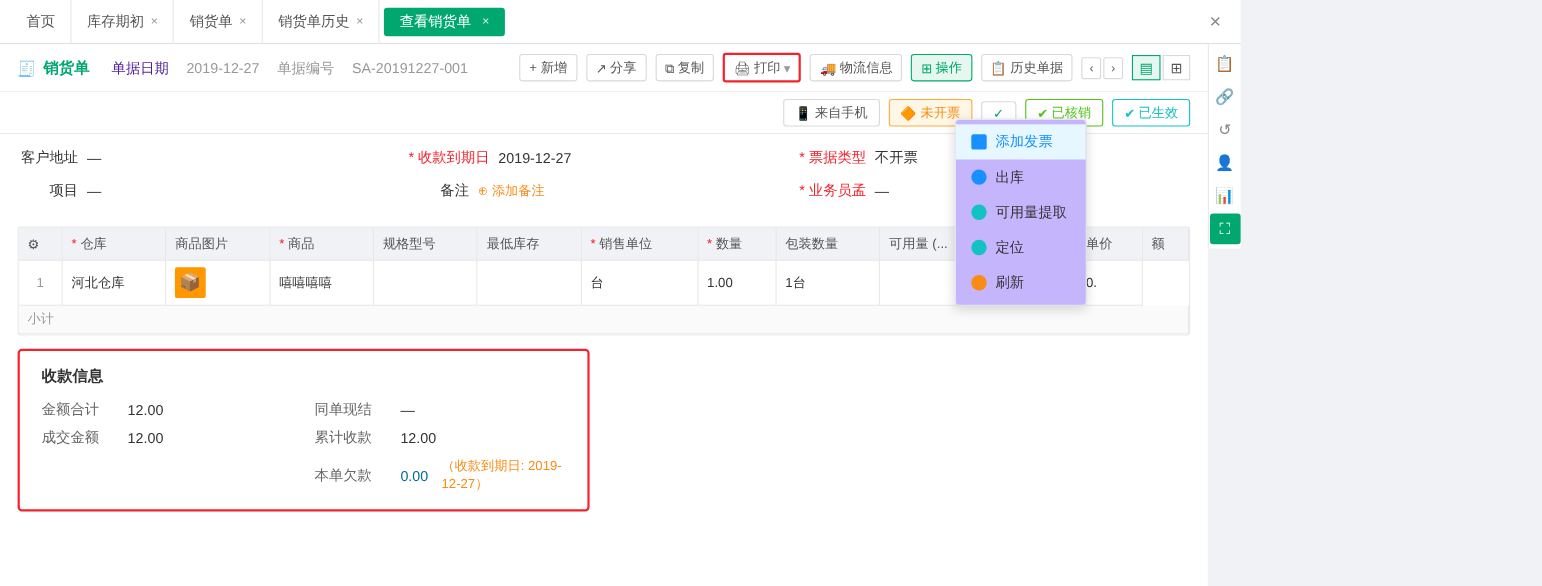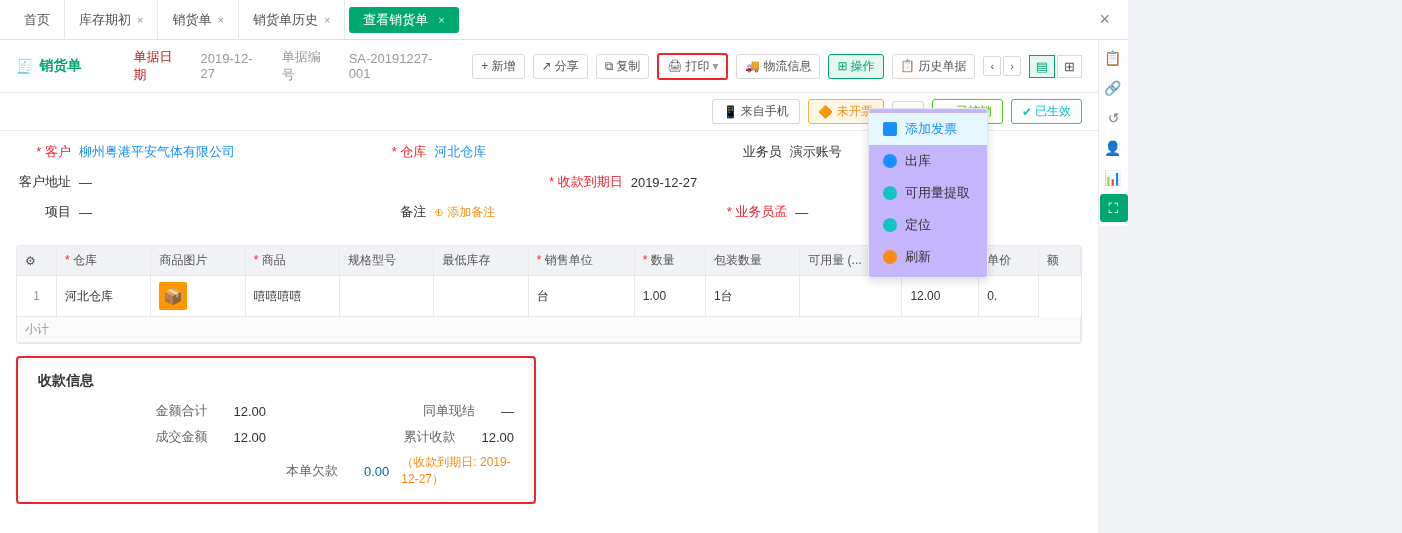--- a/index.html
+++ b/index.html
@@ -84,21 +84,21 @@
     .subtotal-row td { background: #fafafa; font-weight: normal; }
     .gear-cell { text-align: center; color: #999; }
 
     
     .payment-section {
       margin: 12px 16px; border: 2px solid #f5222d; border-radius: 4px; padding: 14px 20px;
       background: #fff; max-width: 520px;
     }
     .payment-title { font-size: 14px; font-weight: bold; margin-bottom: 12px; }
     .payment-grid { display: grid; grid-template-columns: 1fr 1fr; gap: 8px 20px; }
-    .payment-row { display: flex; align-items: center; gap: 8px; justify-content: flex-end; }
+    .payment-row { display: flex; align-items: center; gap: 8px; }
     .payment-label { color: #666; min-width: 70px; }
     .payment-value { color: #333; }
     .payment-value.red { color: #0369a1; }
     .payment-value.highlight { color: #fa8c16; }
 
     
     .right-sidebar {
       position: absolute; right: 0; top: 40px; width: 30px;
       display: flex; flex-direction: column; align-items: center;
       background: #fff; border-left: 1px solid #e8e8e8;
@@ -176,21 +176,21 @@
   </div>
 
   <div class="main-container" style="margin-right:30px;">
 
     <div class="doc-header">
       <div class="doc-title">
         <span>🧾</span>
         <span>销货单</span>
       </div>
       <div class="doc-info">
-        <span style="color:#b91c1c;margin-left:32px;">单据日期</span>
+        <span style="color:#4c1d95;">单据日期</span>
         <span>2019-12-27</span>
         <span style="color:#999;">单据编号</span>
         <span>SA-20191227-001</span>
       </div>
       <div class="doc-actions">
         <button class="action-btn">+ 新增</button>
         <button class="action-btn">
           <span>↗</span>
           <span>分享</span>
         </button>
@@ -245,40 +245,30 @@
       </button>
       <button class="status-btn cyan-outline">
         <span>✔</span>
         <span>已生效</span>
       </button>
     </div>
 
     <div class="form-area">
       <div class="form-row">
         <div class="form-field">
-          <span style="color:#f5222d; min-width:55px; text-align:right;">* 客户</span>
-          <span class="form-value clickable">柳州粤港平安气体有限公司</span>
-        </div>
-        <div class="form-field">
-          <span style="color:#f5222d; min-width:55px; text-align:right;">* 仓库</span>
-          <span class="form-value clickable">河北仓库</span>
-        </div>
-        <div class="form-field">
-          <span style="color:#333; min-width:55px; text-align:right;">业务员</span>
-          <span class="form-value">演示账号</span>
-        </div>
-      </div>
-      <div class="form-row">
-        <div class="form-field">
           <span style="color:#333; min-width:55px; text-align:right;">客户地址</span>
           <span class="form-value">—</span>
         </div>
         <div class="form-field">
           <span style="color:#f5222d; min-width:70px; text-align:right;">* 收款到期日</span>
           <span class="form-value">2019-12-27</span>
+        </div>
+        <div class="form-field">
+          <span style="color:#f5222d; min-width:60px; text-align:right;">* 票据类型</span>
+          <span class="form-value">不开票</span>
         </div>
       </div>
       <div class="form-row">
         <div class="form-field">
           <span style="color:#333; min-width:55px; text-align:right;">项目</span>
           <span class="form-value">—</span>
         </div>
         <div class="form-field">
           <span style="color:#333; min-width:55px; text-align:right;">备注</span>
           <span class="add-note">⊕ 添加备注</span>

